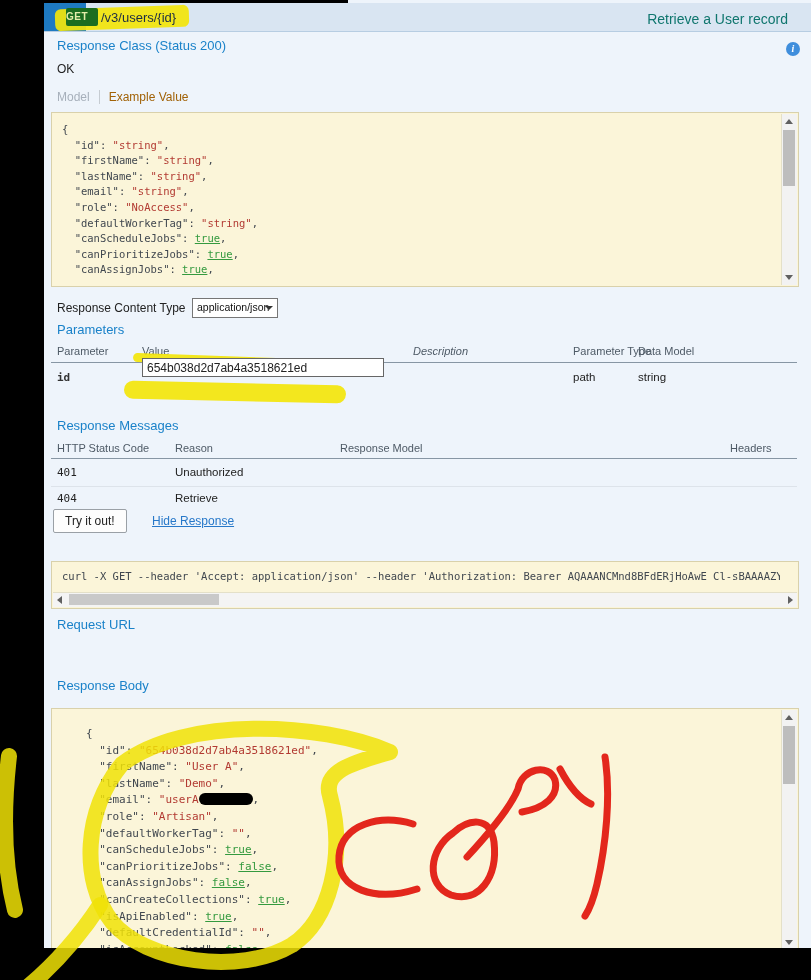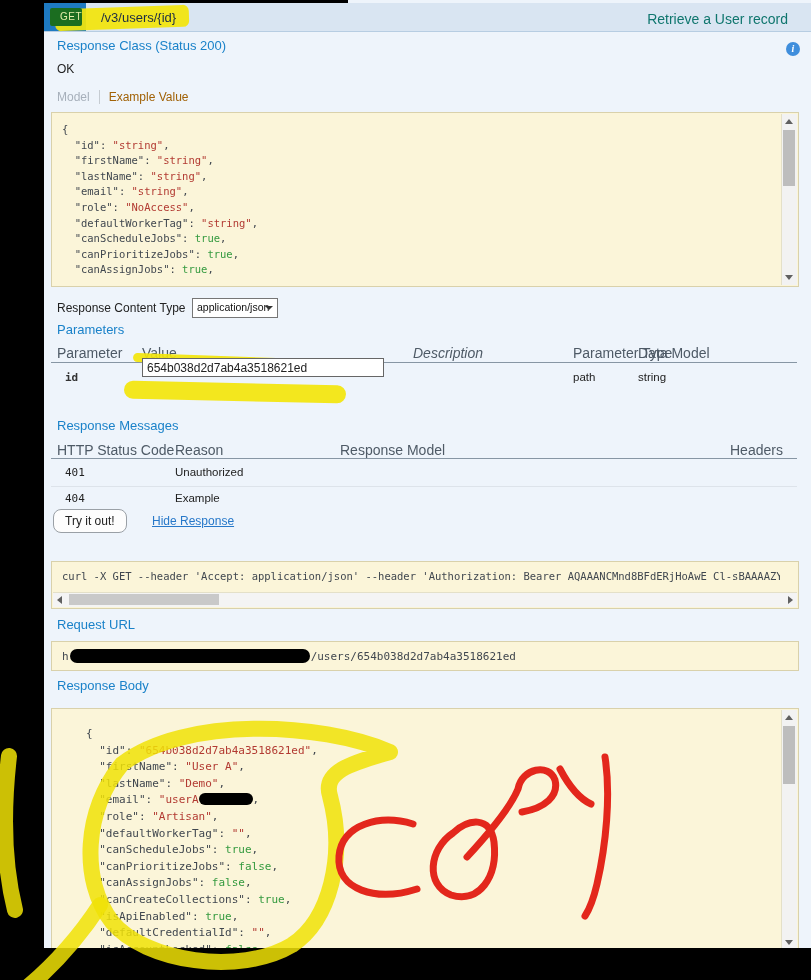--- a/index.html
+++ b/index.html
@@ -8,43 +8,43 @@
   .abs{position:absolute;}
 
   
   .black-top{left:0;top:0;width:348px;height:3px;background:#000;z-index:40;}
   .black-left{left:0;top:0;width:44px;height:980px;background:#000;z-index:40;}
   .black-bottom{left:0;top:948px;width:811px;height:32px;background:#000;z-index:40;}
 
   
   .topbar{left:44px;top:3px;width:767px;height:28px;background:#d9e5f2;border-bottom:1px solid #b7cde2;}
   .blue-square{left:0;top:0;width:42px;height:28px;background:#1e7ac2;}
-  .method-badge{left:6px;top:5px;width:32px;height:18px;background:#1b6d20;border-radius:2px;
-    color:#e3edaa;font-size:10px;font-weight:normal;letter-spacing:.5px;text-align:right;line-height:18px;z-index:3;}
+  .method-badge{left:22px;top:5px;width:32px;height:18px;background:#1b6d20;border-radius:2px;
+    color:#e3edaa;font-size:10px;font-weight:bold;letter-spacing:.5px;text-align:left;line-height:18px;z-index:3;}
   .endpoint-path{left:57px;top:7px;font-size:13px;color:#1c2c45;z-index:2;}
   .summary-link{right:23px;top:8px;font-size:14px;color:#0f766e;z-index:2;cursor:pointer;}
 
   .hl{background:#f3e50b;opacity:.92;z-index:1;border-radius:6px;}
   .hl-path{left:11px;top:4px;width:134px;height:22px;transform:rotate(-2deg);}
   .hl-val-a{left:133px;top:356px;width:177px;height:9px;transform:rotate(2deg);}
   .hl-val-b{left:124px;top:383px;width:222px;height:18px;transform:rotate(1.2deg);border-radius:9px;}
 
   .h-blue{font-size:13px;color:#1a82c9;}
   .info-icon{left:786px;top:42px;width:14px;height:14px;border-radius:50%;background:#3f8edc;color:#fff;
     font-family:"Liberation Serif",serif;font-style:italic;font-weight:bold;font-size:10px;text-align:center;line-height:14px;}
 
   .tabs{left:57px;top:90px;font-size:12px;}
   .tab-model{color:#a7b0bb;padding-right:9px;border-right:1px solid #c6ccd2;}
   .tab-example{color:#a16207;padding-left:9px;}
 
   .codeblock{background:#fbf5d9;border:1px solid #d9d1ab;}
   .code-inner{position:absolute;left:0;top:0;right:16px;bottom:0;overflow:hidden;}
   .codeblock .code-line{white-space:pre;font-family:"DejaVu Sans Mono","Liberation Mono",monospace;color:#40474f;}
   .tok-s{color:#b23a32;}
-  .tok-b{color:#349a3f;}
+  .tok-b{color:#349a3f;text-decoration:underline;}
   .redact-inline{display:inline-block;background:#000;border-radius:6px;height:12px;vertical-align:middle;margin-bottom:2px;}
 
   .example-block{left:51px;top:112px;width:746px;height:173px;}
   .example-block .code-inner{padding:9px 0 0 10px;}
   .example-block .code-line{font-size:10.5px;line-height:15.6px;}
 
   
   .vsb{position:absolute;top:1px;right:1px;bottom:1px;width:15px;background:#f2f2f2;border-left:1px solid #e4e0c8;}
   .vsb .arr-up{position:absolute;top:5px;left:3px;width:0;height:0;border-left:4px solid transparent;border-right:4px solid transparent;border-bottom:5px solid #606060;}
   .vsb .arr-dn{position:absolute;bottom:5px;left:3px;width:0;height:0;border-left:4px solid transparent;border-right:4px solid transparent;border-top:5px solid #606060;}
@@ -52,31 +52,31 @@
   .hsb{position:absolute;left:1px;right:1px;bottom:1px;height:14px;background:#f4f4f4;border-top:1px solid #e4e0c8;}
   .hsb .arr-l{position:absolute;left:4px;top:3px;width:0;height:0;border-top:4px solid transparent;border-bottom:4px solid transparent;border-right:5px solid #606060;}
   .hsb .arr-r{position:absolute;right:4px;top:3px;width:0;height:0;border-top:4px solid transparent;border-bottom:4px solid transparent;border-left:5px solid #606060;}
   .hsb .thumb-h{position:absolute;top:1px;height:11px;background:#c9c9c9;}
 
   .rct-label{left:57px;top:301px;font-size:12px;color:#222;}
   .ct-select{left:192px;top:298px;width:80px;height:18px;background:#fff;border:1px solid #767676;font-size:10.5px;
     line-height:16px;padding-left:4px;color:#111;}
   .ct-select .sel-arrow{position:absolute;right:4px;top:7px;width:0;height:0;border-left:4px solid transparent;border-right:4px solid transparent;border-top:4px solid #333;}
 
-  .col-h{font-size:14px;color:#4e5a66;}
+  .col-h{font-size:11px;color:#4e5a66;}
   .th-line{height:1px;background:#8796a4;}
   .row-line{height:1px;background:#dde3ea;}
-  .mono{font-family:"DejaVu Sans Mono","Liberation Mono",monospace;margin-left:8px;}
+  .mono{font-family:"DejaVu Sans Mono","Liberation Mono",monospace;}
 
   .param-name{left:57px;top:371px;font-size:11px;font-weight:bold;color:#333;}
   .param-input{left:142px;top:358px;width:236px;height:17px;border:1px solid #666;background:#fff;
     font-family:Liberation Sans, sans-serif;font-size:12px;padding:0 0 0 4px;color:#222;z-index:2;}
   .param-desc{left:413px;top:369px;width:156px;font-size:11.5px;font-weight:bold;color:#31404f;line-height:15px;}
 
-  .try-btn{left:53px;top:509px;height:24px;padding:0 11px;background:#fdfdfd;border:1px solid #9aa0a6;border-radius:8px;
+  .try-btn{left:53px;top:509px;height:24px;padding:0 11px;background:#fdfdfd;border:1px solid #9aa0a6;border-radius:2px;
     font-size:12px;color:#222;line-height:22px;}
   .hide-link{left:152px;top:514px;font-size:12px;color:#2778c9;text-decoration:underline;cursor:pointer;}
 
   .curl-block{left:51px;top:561px;width:746px;height:46px;}
   .curl-block .curl-text{position:absolute;left:10px;top:8px;right:18px;white-space:nowrap;overflow:hidden;
     font-family:"DejaVu Sans Mono","Liberation Mono",monospace;font-size:10.5px;color:#40474f;}
 
   .url-block{left:51px;top:641px;width:746px;height:28px;}
   .url-text{position:absolute;left:10px;top:7px;font-family:"DejaVu Sans Mono","Liberation Mono",monospace;
     font-size:11px;color:#40474f;white-space:pre;}
@@ -155,39 +155,36 @@
   <div class="abs col-h" style="left:57px;top:442px;">HTTP Status Code</div>
   <div class="abs col-h" style="left:175px;top:442px;">Reason</div>
   <div class="abs col-h" style="left:340px;top:442px;">Response Model</div>
   <div class="abs col-h" style="left:730px;top:442px;">Headers</div>
   <div class="abs th-line" style="left:51px;top:458px;width:746px;"></div>
 
   <div class="abs mono" style="left:57px;top:466px;font-size:11px;">401</div>
   <div class="abs" style="left:175px;top:466px;font-size:11.5px;">Unauthorized</div>
   <div class="abs row-line" style="left:51px;top:486px;width:746px;"></div>
   <div class="abs mono" style="left:57px;top:492px;font-size:11px;">404</div>
-  <div class="abs" style="left:175px;top:492px;font-size:11.5px;">Example</div>
+  <div class="abs" style="left:175px;top:492px;font-size:11.5px;">Retrieve</div>
 
   <button class="abs try-btn">Try it out!</button>
   <div class="abs hide-link">Hide Response</div>
 
   <div class="abs h-blue" style="left:57px;top:540px;margin-top:46px;">Curl</div>
   <div class="abs codeblock curl-block">
     <div class="curl-text">curl -X GET --header 'Accept: application/json' --header 'Authorization: Bearer AQAAANCMnd8BFdERjHoAwE_Cl-sBAAAAZYz3X-EsDUKCMWvCvw</div>
     <div class="hsb">
       <div class="arr-l"></div>
       <div class="thumb-h" style="left:16px;width:150px;"></div>
       <div class="arr-r"></div>
     </div>
   </div>
 
   <div class="abs h-blue" style="left:57px;top:617px;">Request URL</div>
-  <div class="abs codeblock url-block">
-    <div class="url-text"><span>h</span><span class="url-redact"></span><span>/users/654b038d2d7ab4a3518621ed</span></div>
-  </div>
 
   <div class="abs h-blue" style="left:57px;top:678px;">Response Body</div>
   <div class="abs codeblock body-block">
     <div class="code-inner" id="response-body-code">
         <div class="code-line"><span class="tok-p">{</span></div>
         <div class="code-line"><span class="tok-p">  "id": </span><span class="tok-s">"654b038d2d7ab4a3518621ed"</span><span class="tok-p">,</span></div>
         <div class="code-line"><span class="tok-p">  "firstName": </span><span class="tok-s">"User A"</span><span class="tok-p">,</span></div>
         <div class="code-line"><span class="tok-p">  "lastName": </span><span class="tok-s">"Demo"</span><span class="tok-p">,</span></div>
         <div class="code-line"><span class="tok-p">  "email": </span><span class="tok-s">"userA</span><span class="redact-inline" style="width: 54px;"></span><span class="tok-p">,</span></div>
         <div class="code-line"><span class="tok-p">  "role": </span><span class="tok-s">"Artisan"</span><span class="tok-p">,</span></div>

